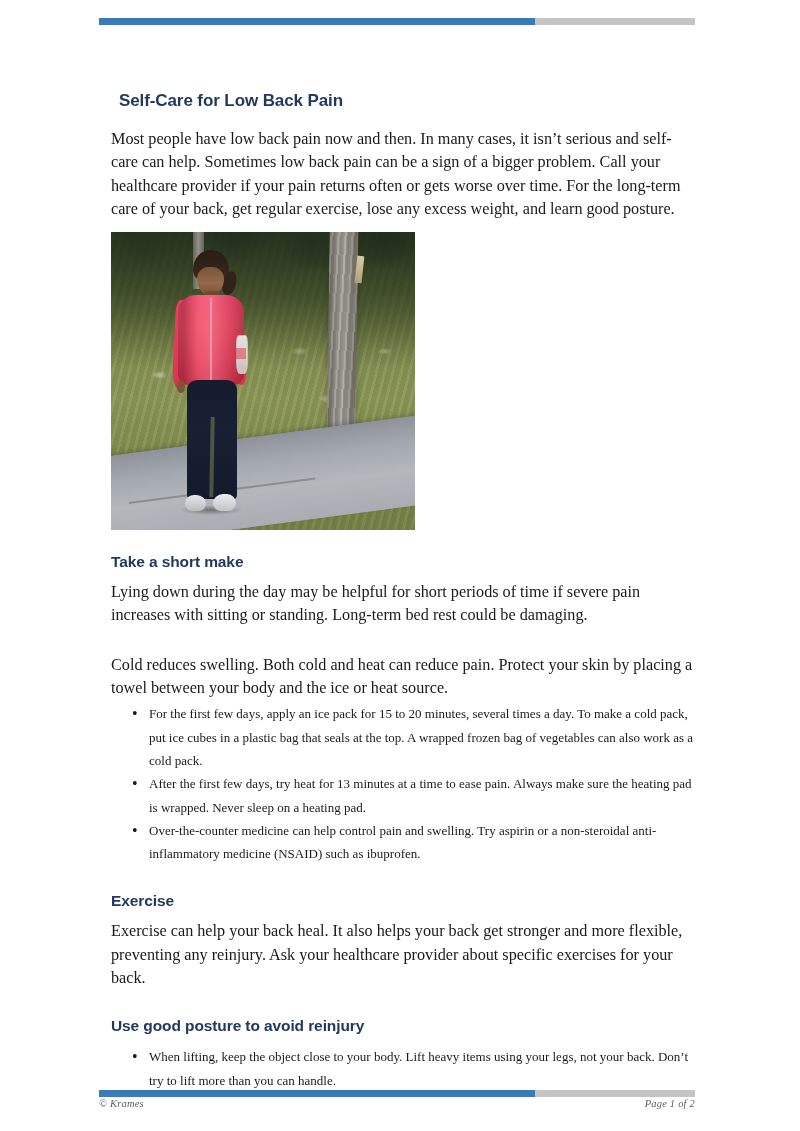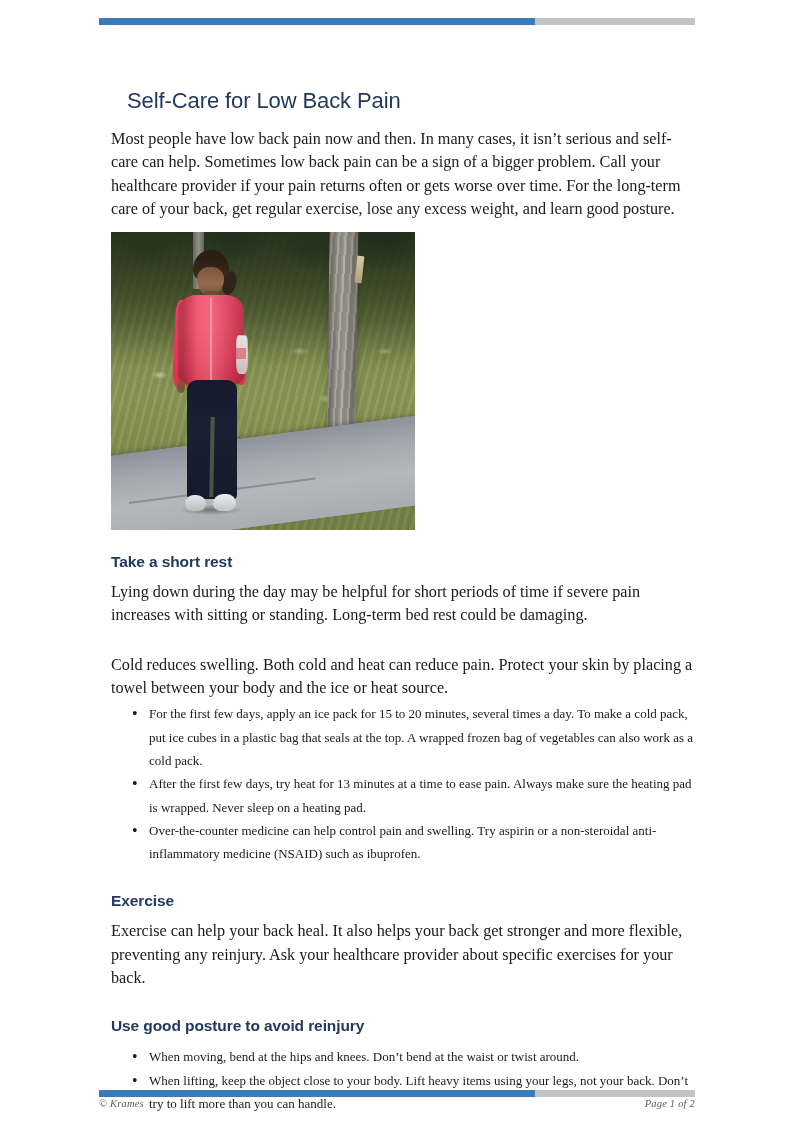--- a/index.html
+++ b/index.html
@@ -62,24 +62,24 @@
 
   
   .content {
     position: absolute;
     left: 111px;
     top: 88px;
     width: 584px;
   }
 
   h1.doc-title {
-    margin: 0 0 14px 16px;
+    margin: 0 0 14px 8px;
     font-family: "Liberation Sans", "DejaVu Sans", sans-serif;
-    font-weight: normal;
-    font-size: 22px;
+    font-weight: bold;
+    font-size: 17px;
     line-height: 26px;
     color: #22395e;
     letter-spacing: -0.1px;
   }
 
   h2.section-title {
     margin: 0 0 9px 0;
     font-family: "Liberation Sans", "DejaVu Sans", sans-serif;
     font-weight: bold;
     font-size: 15.5px;
@@ -390,39 +390,38 @@
           <div class="bottle-label"></div>
           <div class="pants"></div>
           <div class="leg-gap"></div>
           <div class="shoe-l"></div>
           <div class="shoe-r"></div>
         </div>
       </div>
     </div>
 
     <div class="spacer-md"></div>
-    <h2 class="section-title">Take a short rest</h2>
+    <h2 class="section-title">Take a short make</h2>
     <p class="body-text">Lying down during the day may be helpful for short periods of time if severe pain increases with sitting or standing. Long-term bed rest could be damaging.</p>
 
     <div class="spacer-lg"></div>
     <p class="body-text">Cold reduces swelling. Both cold and heat can reduce pain. Protect your skin by placing a towel between your body and the ice or heat source.</p>
     <ul class="bullets">
       <li>For the first few days, apply an ice pack for 15 to 20 minutes, several times a day. To make a cold pack, put ice cubes in a plastic bag that seals at the top. A wrapped frozen bag of vegetables can also work as a cold pack.</li>
       <li>After the first few days, try heat for 13 minutes at a time to ease pain. Always make sure the heating pad is wrapped. Never sleep on a heating pad.</li>
       <li>Over-the-counter medicine can help control pain and swelling. Try aspirin or a non-steroidal anti-inflammatory medicine (NSAID) such as ibuprofen.</li>
     </ul>
 
     <div class="spacer-lg"></div>
     <h2 class="section-title">Exercise</h2>
     <p class="body-text">Exercise can help your back heal. It also helps your back get stronger and more flexible, preventing any reinjury. Ask your healthcare provider about specific exercises for your back.</p>
 
     <div class="spacer-lg"></div>
     <h2 class="section-title">Use good posture to avoid reinjury</h2>
     <ul class="bullets">
-      <li>When moving, bend at the hips and knees. Don’t bend at the waist or twist around.</li>
       <li>When lifting, keep the object close to your body. Lift heavy items using your legs, not your back. Don’t try to lift more than you can handle.</li>
     </ul>
 
   </div>
 
   <div class="rule rule-bottom">
     <div class="seg-blue"></div>
     <div class="seg-gray"></div>
   </div>
 

